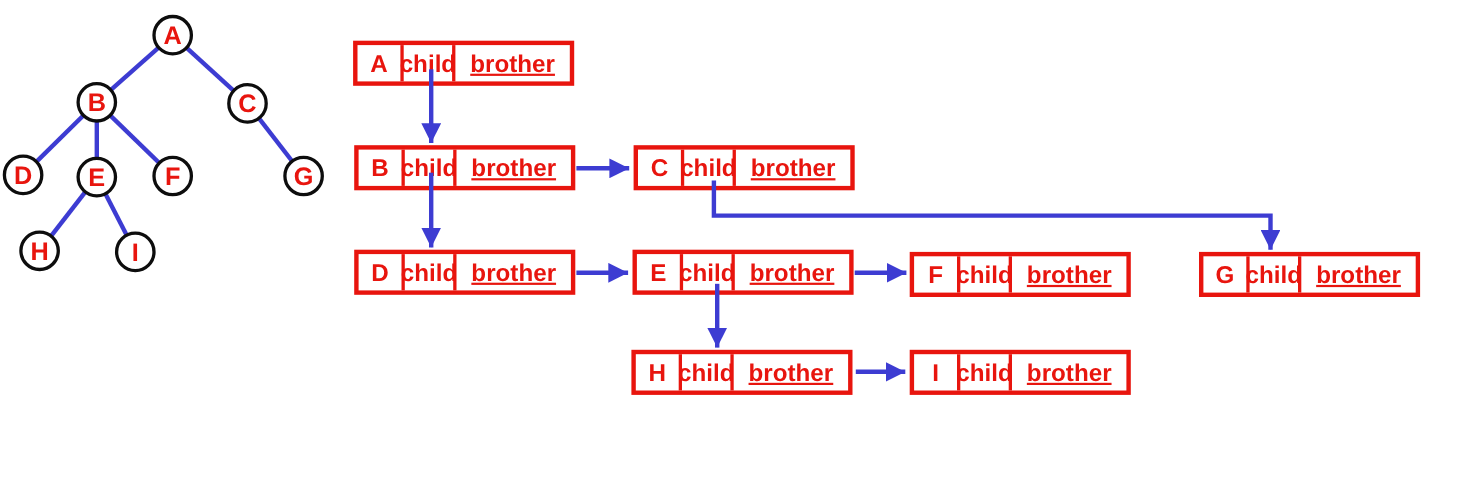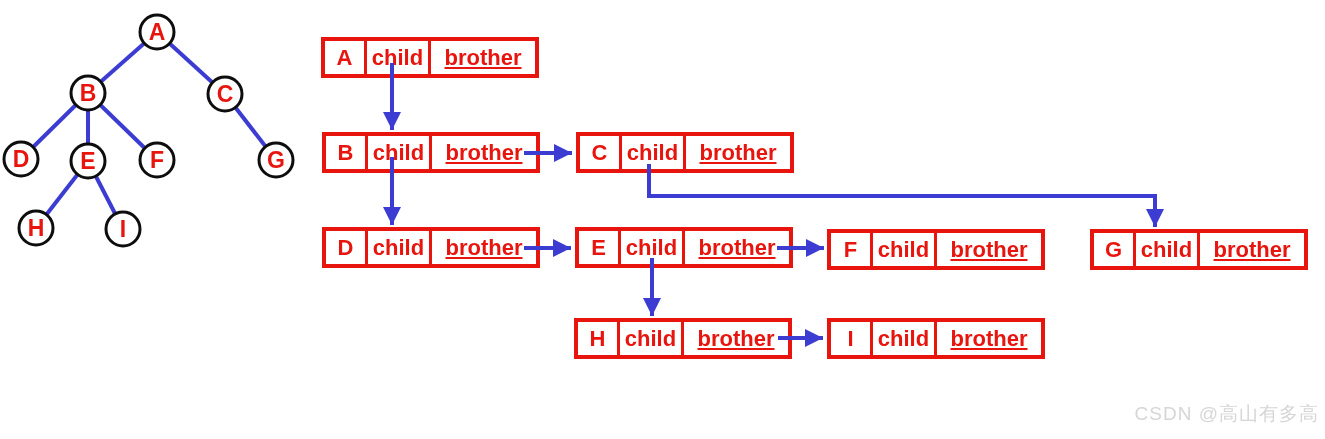--- a/index.html
+++ b/index.html
@@ -30,21 +30,21 @@
     align-items: center;
     justify-content: center;
     font-weight: bold;
     font-size: 22px;
     line-height: 1;
     color: var(--red);
     box-sizing: border-box;
     white-space: nowrap;
   }
   .cell-label   { width: 39px; }
-  .cell-child   { width: 67px; border-left: 3px solid var(--red); border-right: 3px solid var(--red); }
+  .cell-child   { width: 50px; border-left: 3px solid var(--red); border-right: 3px solid var(--red); }
   .cell-brother { width: 104px; text-decoration: underline; }
   #connector-svg {
     position: absolute;
     left: 0; top: 0;
     z-index: 5;
     pointer-events: none;
   }
   .watermark {
     position: absolute;
     right: 6px;
@@ -143,14 +143,13 @@
     </defs>
   <polyline points="392,63 392,130" fill="none" stroke="#3d3cd2" stroke-width="4" marker-end="url(#arrowhead)"></polyline>
       <polyline points="524,153 572,153" fill="none" stroke="#3d3cd2" stroke-width="4" marker-end="url(#arrowhead)"></polyline>
       <polyline points="392,157 392,225" fill="none" stroke="#3d3cd2" stroke-width="4" marker-end="url(#arrowhead)"></polyline>
       <polyline points="649,164 649,196 1155,196 1155,227" fill="none" stroke="#3d3cd2" stroke-width="4" marker-end="url(#arrowhead)"></polyline>
       <polyline points="524,248 571,248" fill="none" stroke="#3d3cd2" stroke-width="4" marker-end="url(#arrowhead)"></polyline>
       <polyline points="777,248 824,248" fill="none" stroke="#3d3cd2" stroke-width="4" marker-end="url(#arrowhead)"></polyline>
       <polyline points="652,258 652,316" fill="none" stroke="#3d3cd2" stroke-width="4" marker-end="url(#arrowhead)"></polyline>
       <polyline points="778,338 823,338" fill="none" stroke="#3d3cd2" stroke-width="4" marker-end="url(#arrowhead)"></polyline>
     </svg>
-  <div class="watermark">CSDN @高山有多高</div>
 </div>
 
 </body></html>

